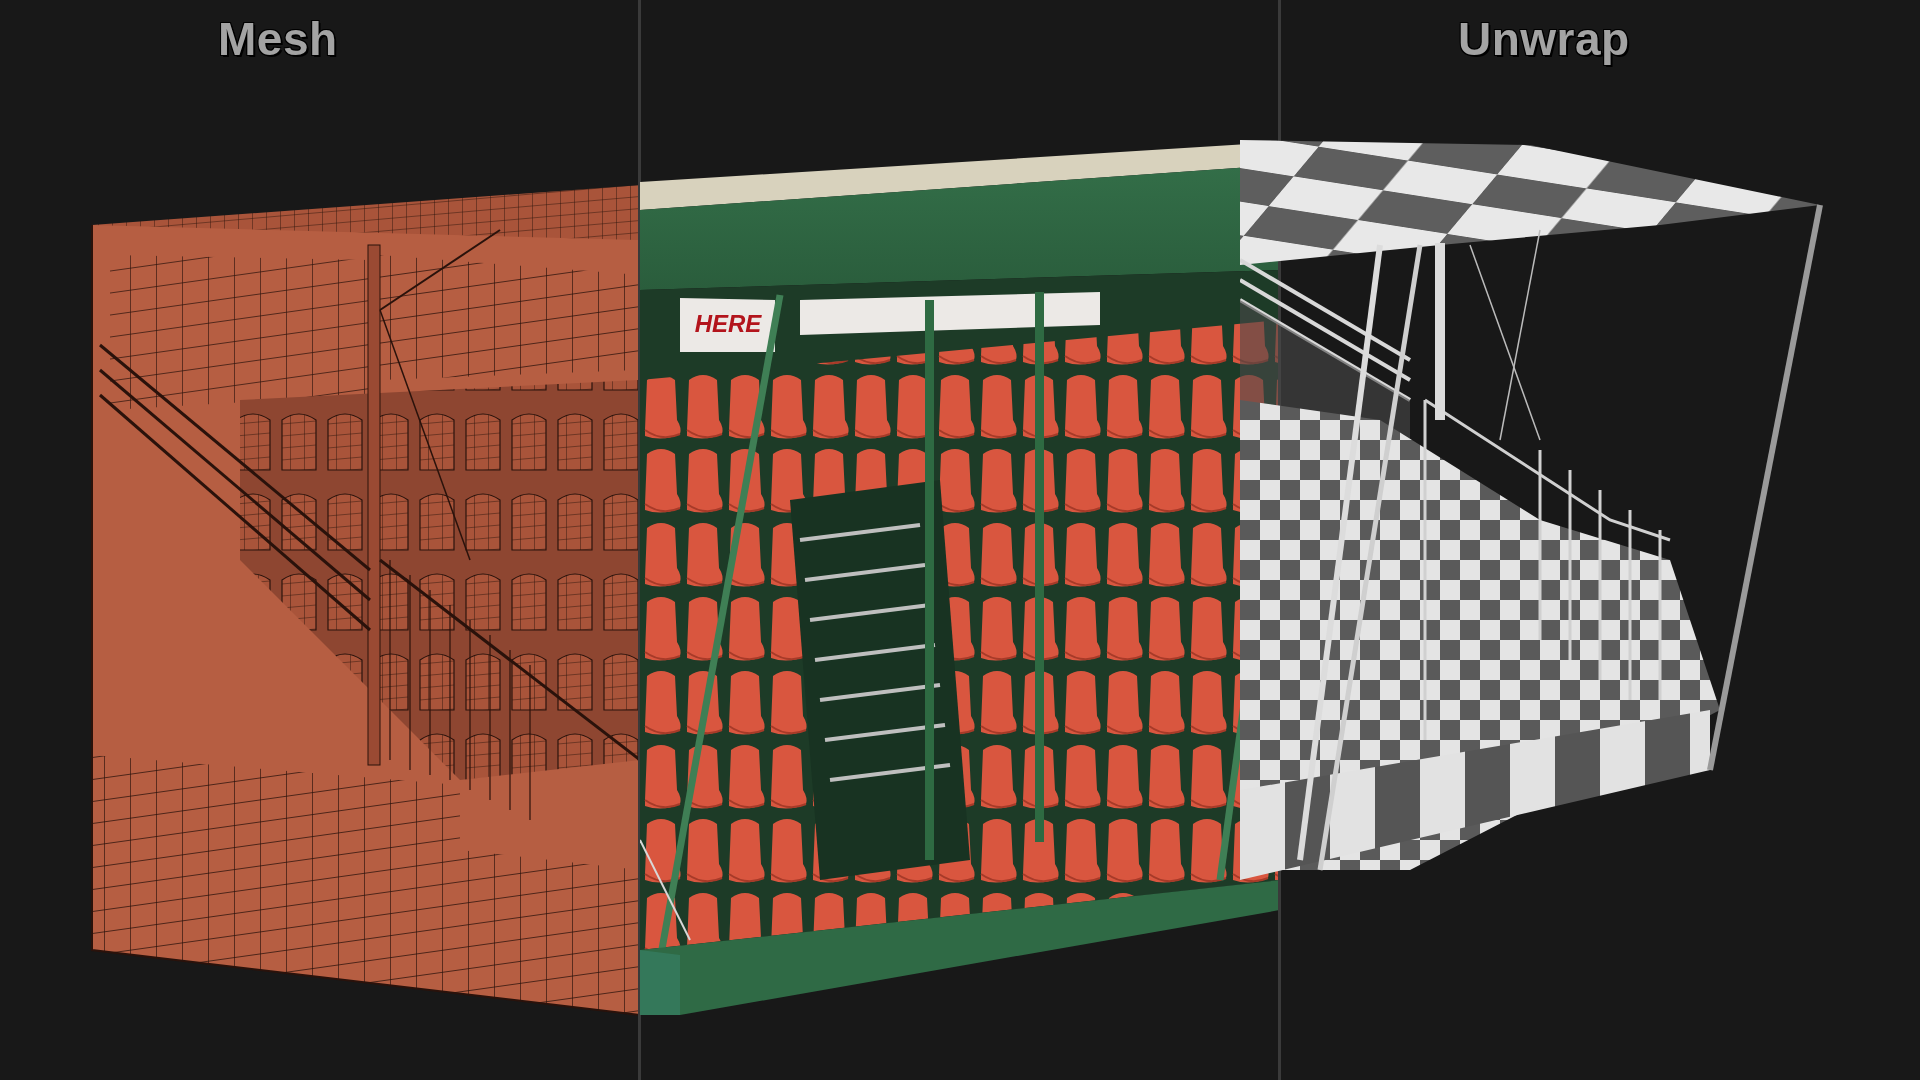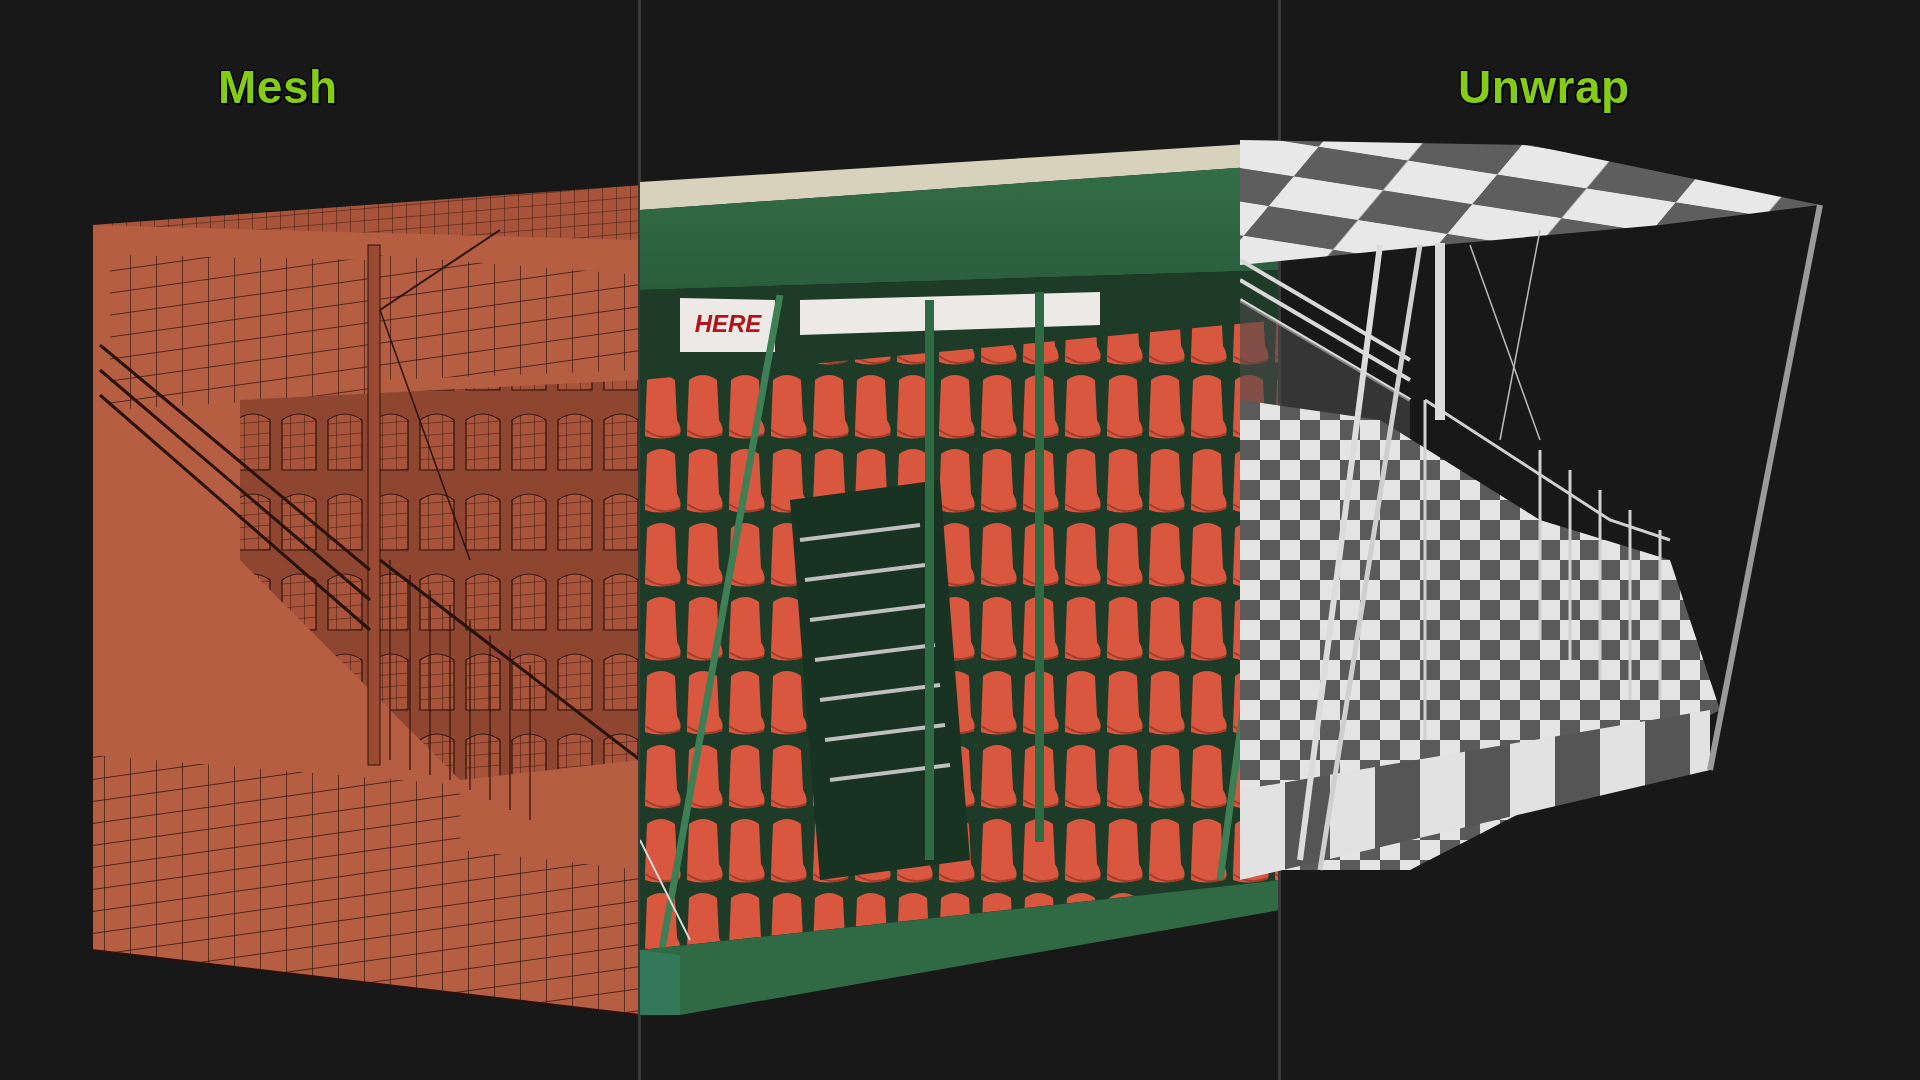--- a/index.html
+++ b/index.html
@@ -3,23 +3,23 @@
 <meta charset="utf-8">
 <style>
   html, body { margin: 0; padding: 0; background: #181818; }
   body { width: 1920px; height: 1080px; overflow: hidden; position: relative;
          font-family: "Liberation Sans", "DejaVu Sans", sans-serif; }
   .panel { position: absolute; top: 0; height: 1080px; overflow: hidden; }
   .panel-mesh { left: 0; width: 638px; }
   .panel-tex { left: 640px; width: 638px; }
   .panel-unwrap { left: 1240px; width: 642px; }
   .divider { position: absolute; top: 0; width: 3px; height: 1080px; background: #3a3a3a; }
-  .title { position: absolute; top: 12px; font-size: 46px; font-weight: 700; color: #84cc16;
+  .title { position: absolute; top: 12px; font-size: 46px; font-weight: 700; color: #a3a3a3;
            text-shadow: 2px 2px 0 #000, -1px -1px 0 #000, 1px -1px 0 #000, -1px 1px 0 #000;
-           letter-spacing: 0.5px; white-space: nowrap; margin-top: 48px; }
+           letter-spacing: 0.5px; white-space: nowrap; }
   svg { position: absolute; left: 0; top: 0; }
 </style>
 </head>
 <body>
 
 <div class="panel panel-mesh">
   <svg width="638" height="1080" viewBox="0 0 638 1080">
     <defs>
       <pattern id="wire" width="26" height="22" patternUnits="userSpaceOnUse" patternTransform="skewY(-8)">
         <rect width="26" height="22" fill="#b65e42"></rect>

